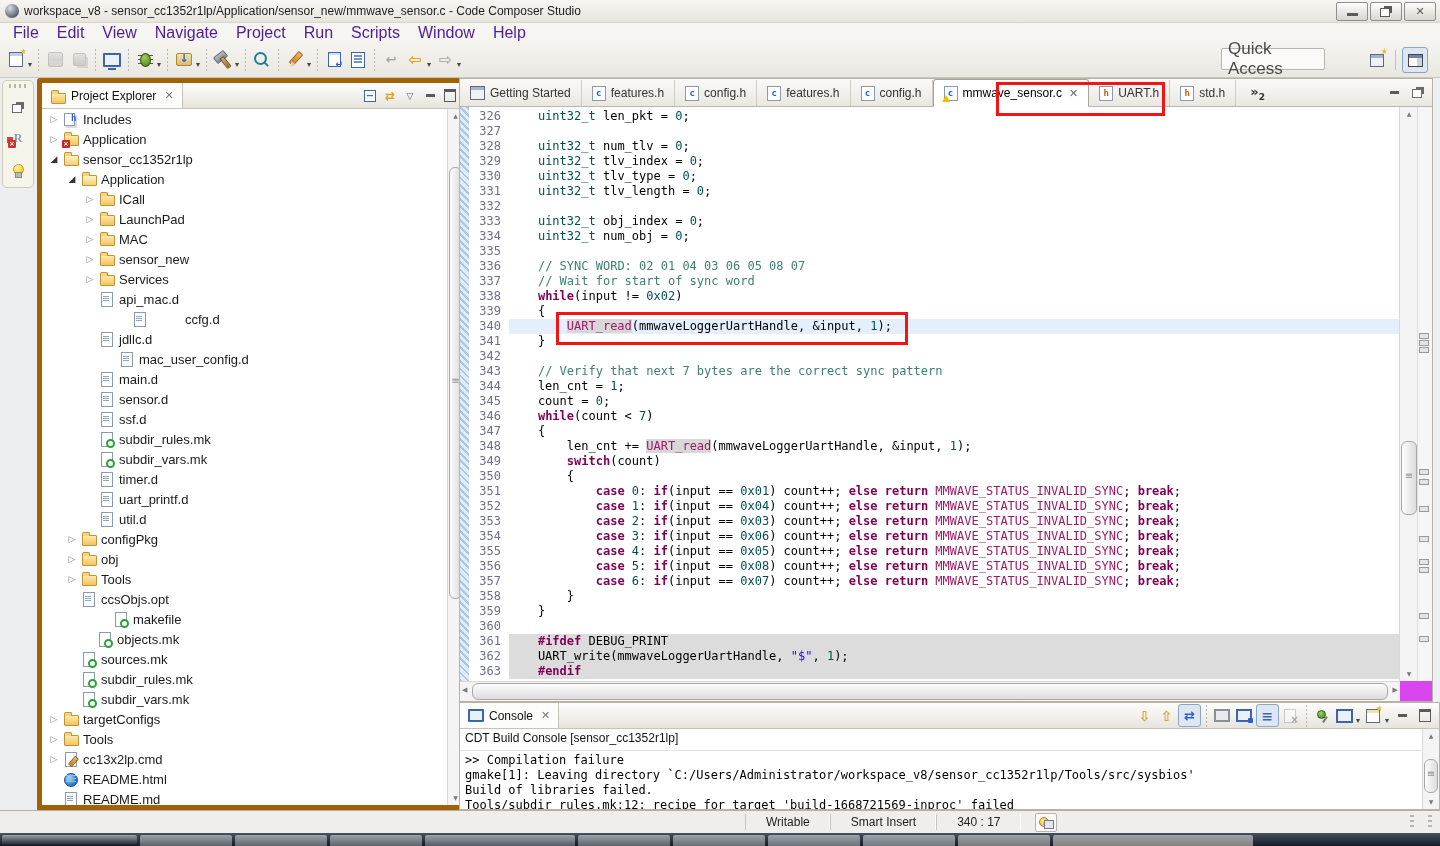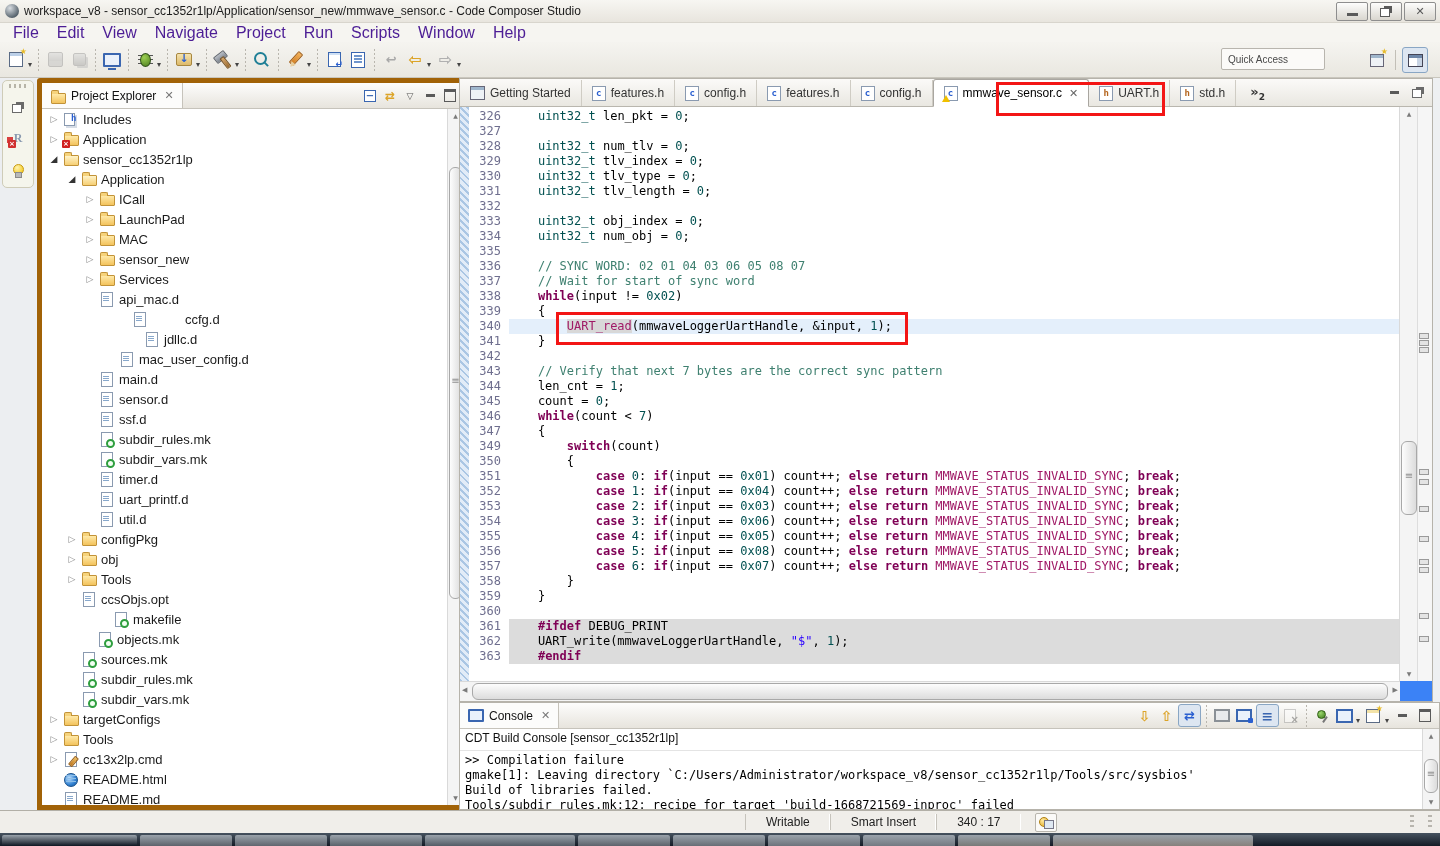--- a/index.html
+++ b/index.html
@@ -40,21 +40,21 @@
   .i-highlight::before{content:"";width:4px;height:13px;background:linear-gradient(#f4b25a,#d07b1e);border:1px solid #a05c14;transform:rotate(42deg);position:absolute;left:10px;top:3px;border-radius:1px}
   .i-highlight::after{content:"";width:0;height:0;border:3px solid transparent;border-top:5px solid #e8d0a0;transform:rotate(42deg);position:absolute;left:5px;top:14px}
   .i-open-declaration::before{content:"";width:11px;height:13px;background:#fff;border:1px solid #3a66b0;box-shadow:inset 0 2px 0 #cfe0f4}
   .i-open-declaration::after{content:"↵";position:absolute;color:#2a5fd0;font:bold 9px "DejaVu Sans",sans-serif;right:3px;bottom:3px}
   .i-outline::before{content:"";width:12px;height:14px;background:#fff;border:1px solid #3a66b0}
   .i-outline::after{content:"";position:absolute;width:8px;height:2px;background:#6f95cc;box-shadow:0 3px 0 #6f95cc,0 6px 0 #6f95cc;top:7px}
   .i-last-edit-location::before{content:"↩";font:bold 13px "DejaVu Sans",sans-serif;color:#a8a8a8}
   .i-back::before{content:"⇦";font:bold 16px "DejaVu Sans",sans-serif;color:#dca428}
   .i-forward::before{content:"⇨";font:bold 16px "DejaVu Sans",sans-serif;color:#b0b0b0}
   
-  .qa{position:absolute;right:115px;top:6px;width:96px;height:20px;border:1px solid #b8b5ae;border-radius:2px;background:#fbfaf8;font-size:10px;color:#4a4a4a;display:flex;align-items:center;padding-left:6px}
+  .qa{position:absolute;right:115px;top:6px;width:96px;height:20px;border:1px solid #b8b5ae;border-radius:2px;background:#fbfaf8;font-size:17px;color:#4a4a4a;display:flex;align-items:center;padding-left:6px}
   .persp{position:absolute;right:12px;top:5px;display:flex;align-items:center;gap:6px}
   .psep{width:1px;height:20px;background:#c2bfb7}
   .i-open-perspective::before{content:"";width:12px;height:11px;border:1px solid #667;background:#eef2f6;box-shadow:inset 0 3px 0 #9fb6cc}
   .i-open-perspective::after{content:"★";position:absolute;right:1px;top:-1px;color:#e7bb2a;font-size:8px}
   .i-ccs-edit-perspective{background:#dde6f1;border:1px solid #89a6c4}
   .i-ccs-edit-perspective::before{content:"";width:13px;height:11px;border:1px solid #445;background:#fff;box-shadow:inset 0 3px 0 #6d86a8,inset -5px 0 0 #c8d4e4}
   
   .fastview{position:absolute;left:0;top:78px;bottom:36px;width:36px;background:#eceef1}
   .fvpanel{margin:2px 2px;border:1px solid #cfccb8;border-radius:5px;background:#f5f5ec;padding:3px 0 6px;display:flex;flex-direction:column;align-items:center;gap:7px}
   .fvgrip{width:18px;height:4px;background:repeating-linear-gradient(90deg,#b8b5a8 0 2px,transparent 2px 5px)}
@@ -95,21 +95,21 @@
   .t-html::before{content:"";position:absolute;left:1px;top:2px;width:12px;height:12px;border-radius:50%;background:radial-gradient(circle at 35% 35%,#bfe0ff,#2f7fd0 60%,#1a5a9a);border:1px solid #17508c}
   .t-html::after{content:"";position:absolute;left:3px;top:7px;width:10px;height:1px;background:#8fc0e8;box-shadow:0 -3px 0 #8fc0e8,0 3px 0 #8fc0e8}
   
   .sbv{position:absolute;background:#f4f4f4;border-left:1px solid #d9d9d9}
   .sbh{position:absolute;background:#f4f4f4;border-top:1px solid #d9d9d9}
   .sbarrow{position:absolute;left:0;right:0;text-align:center;font:6px/14px "DejaVu Sans",sans-serif;color:#7a7a7a;height:14px}
   .sbthumb{position:absolute;left:1px;right:1px;background:linear-gradient(90deg,#fdfdfd,#dcdcdc);border:1px solid #a8a8a8;border-radius:6px}
   .sbthumb::after{content:"≡";position:absolute;left:0;right:0;top:50%;margin-top:-8px;text-align:center;color:#909090;font:10px "DejaVu Sans",sans-serif}
   .sbthumb-h{position:absolute;top:1px;bottom:1px;background:linear-gradient(#fdfdfd,#dcdcdc);border:1px solid #a8a8a8;border-radius:6px}
   
-  #editor{position:absolute;left:459px;top:78px;right:7px;height:622px;background:#3b82f6;border:1px solid #b6b3ab}
+  #editor{position:absolute;left:459px;top:78px;right:7px;height:622px;background:#d946ef;border:1px solid #b6b3ab}
   .etabbar{position:absolute;left:0;top:0;right:0;height:27px;background:linear-gradient(#fbfaf8,#e9e7e1);border-bottom:1px solid #b9b6ae;display:flex;align-items:flex-end}
   .etab{display:flex;align-items:center;gap:5px;height:26px;padding:0 10px;font-size:12px;color:#333;border-right:1px solid #cfccc4;white-space:nowrap}
   .etab.active{background:#fff;border:1px solid #a9a6a0;border-bottom:1px solid #fff;border-radius:3px 3px 0 0;margin-bottom:-1px;color:#000}
   .fic{width:12px;height:13px;background:#fff;border:1px solid #8a9ab0;font:bold 9px/12px "DejaVu Sans Mono",monospace;text-align:center;position:relative;flex:none;color:#2a5fd0}
   .fic.h{color:#b5651d}
   .fic.warn::after{content:"";position:absolute;left:-3px;bottom:-2px;border-left:4px solid transparent;border-right:4px solid transparent;border-bottom:7px solid #f0c000}
   .gsic{width:13px;height:12px;border:1px solid #667;background:#eef2f6;box-shadow:inset 0 3px 0 #9fb6cc;flex:none}
   .tclose{font:bold 11px "DejaVu Sans",sans-serif;color:#666;margin-left:2px}
   .toverflow{margin-left:14px;font:bold 13px "DejaVu Sans",sans-serif;color:#333;align-self:center}
   .toverflow sub{font-size:9px}
@@ -309,21 +309,21 @@
         <div class="trow" style="padding-left: 42px;">
           <span class="exp"></span>
           <span class="tic t-doc"></span>
           <span class="tlabel">api_mac.d</span>
         </div>
         <div class="trow" style="padding-left: 42px; gap: 36px;">
           <span class="exp"></span>
           <span class="tic t-doc"></span>
           <span class="tlabel">ccfg.d</span>
         </div>
-        <div class="trow" style="padding-left: 42px; margin-left: 45px;">
+        <div class="trow" style="padding-left: 42px;">
           <span class="exp"></span>
           <span class="tic t-doc"></span>
           <span class="tlabel">jdllc.d</span>
         </div>
         <div class="trow" style="padding-left: 62px;">
           <span class="exp"></span>
           <span class="tic t-doc"></span>
           <span class="tlabel">mac_user_config.d</span>
         </div>
         <div class="trow" style="padding-left: 42px;">
@@ -570,20 +570,24 @@
             <span class="lnum">345</span>
             <span class="ctext"><span class="sp">    count = </span><span class="sn">0</span><span class="sp">;</span></span>
           </div>
           <div class="crow">
             <span class="lnum">346</span>
             <span class="ctext"><span class="sp">    </span><span class="sk">while</span><span class="sp">(count &lt; </span><span class="sn">7</span><span class="sp">)</span></span>
           </div>
           <div class="crow">
             <span class="lnum">347</span>
             <span class="ctext"><span class="sp">    {</span></span>
+          </div>
+          <div class="crow">
+            <span class="lnum">348</span>
+            <span class="ctext"><span class="sp">        len_cnt += </span><span class="smo">UART_read</span><span class="sp">(mmwaveLoggerUartHandle, &amp;input, </span><span class="sn">1</span><span class="sp">);</span></span>
           </div>
           <div class="crow">
             <span class="lnum">349</span>
             <span class="ctext"><span class="sp">        </span><span class="sk">switch</span><span class="sp">(count)</span></span>
           </div>
           <div class="crow">
             <span class="lnum">350</span>
             <span class="ctext"><span class="sp">        {</span></span>
           </div>
           <div class="crow">

